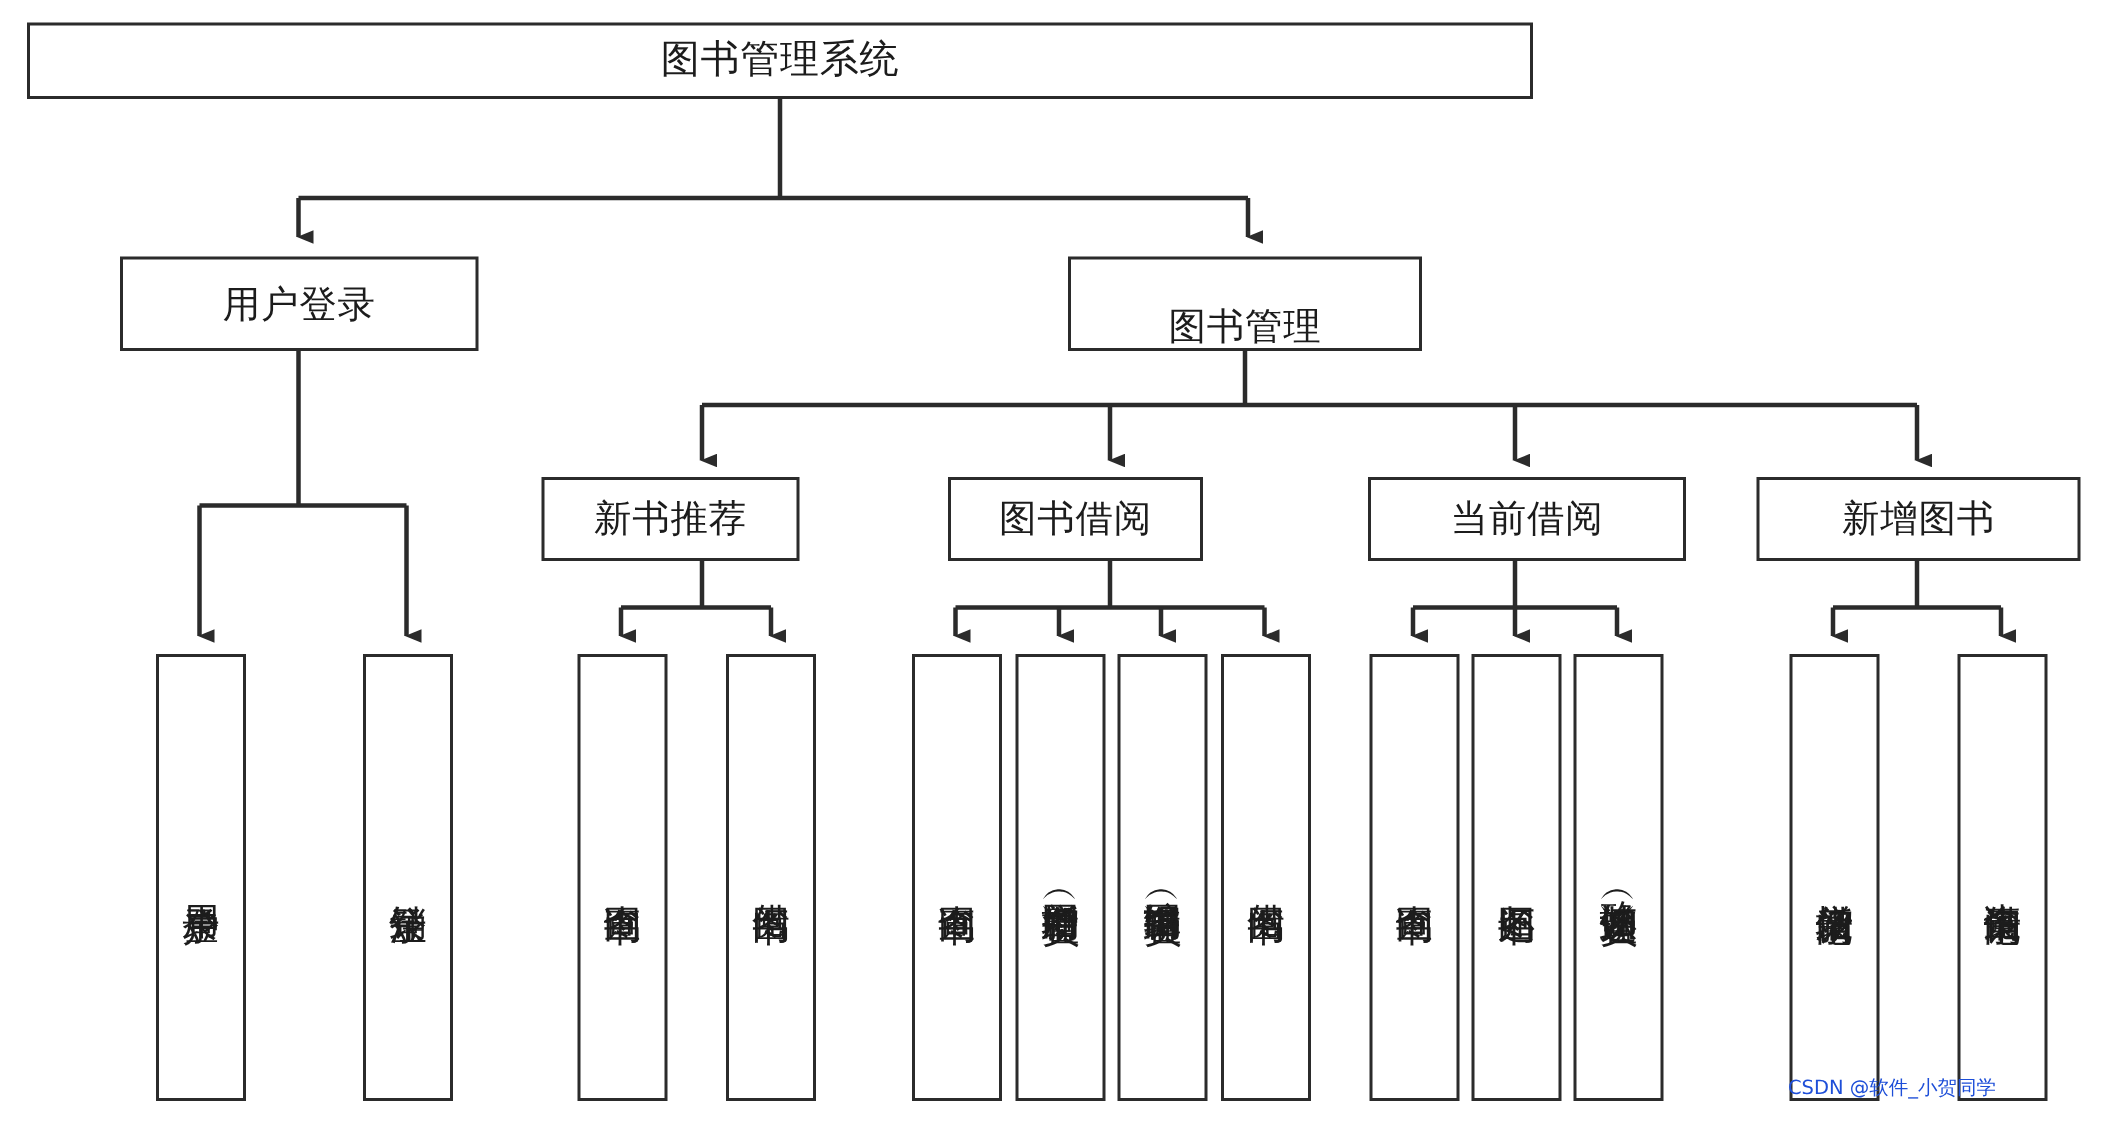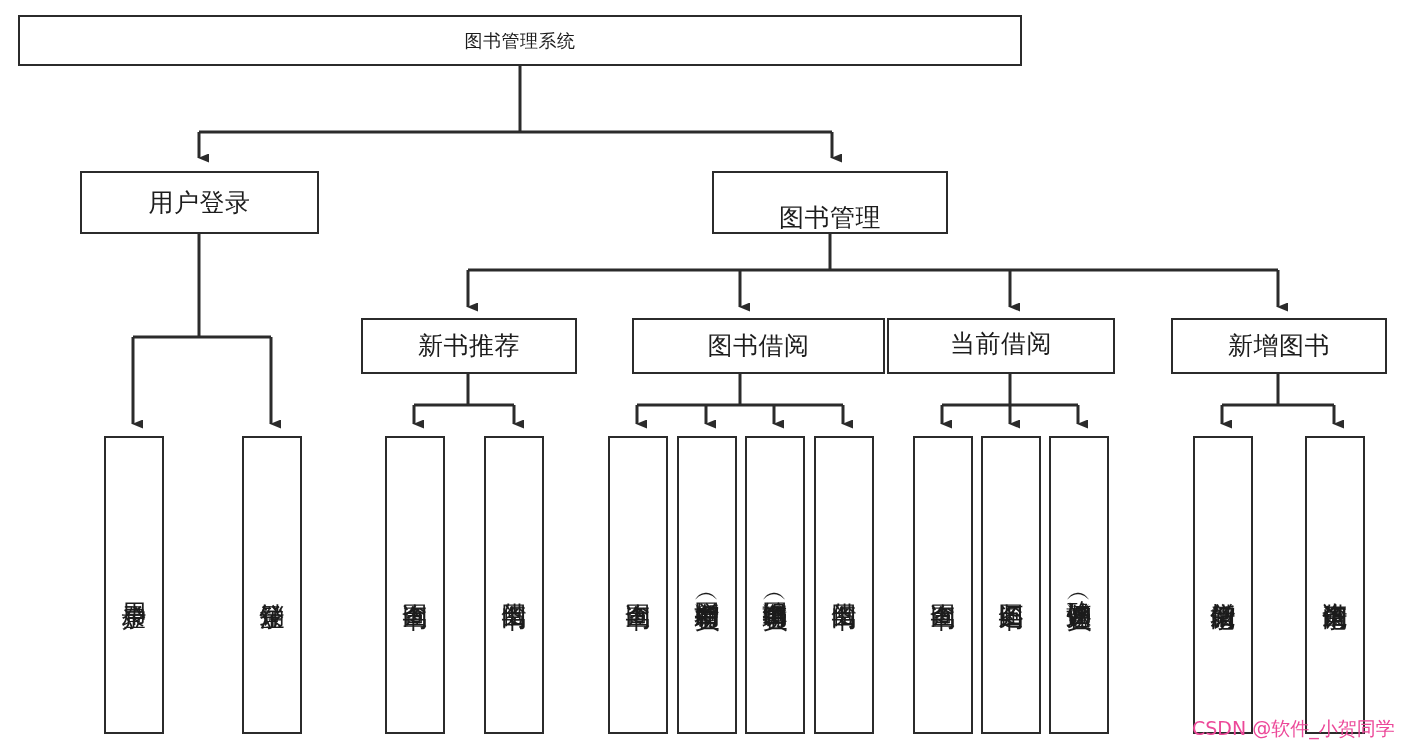--- a/index.html
+++ b/index.html
@@ -37,41 +37,41 @@
     display: block;
     text-align: center;
     line-height: 1.18;
     white-space: nowrap;
   }
   
   .node.h .node-label {
     font-size: 25px;
     letter-spacing: 0.5px;
   }
-  .node.root .node-label { font-size: 18px; }
+  .node.root .node-label { font-size: 26px; }
   
   .node.v {
     align-items: center;
     justify-content: center;
   }
   .node.v .node-label {
     writing-mode: vertical-rl;
     text-orientation: upright;
     font-size: 25px;
     line-height: 1.08;
     letter-spacing: 1px;
     white-space: nowrap;
     max-height: 100%;
   }
   .watermark {
     position: absolute;
     left: 1192px;
     top: 716px;
-    font-size: 19px;
-    color: #ec4899;
+    font-size: 13px;
+    color: #1d4ed8;
     white-space: nowrap;
     font-family: "DejaVu Sans", "Liberation Sans", sans-serif;
   }
 </style>
 </head>
 <body>
 
 <div id="stage">
 
   <svg id="wires" viewBox="0 0 1405 747" width="1405" height="747" xmlns="http://www.w3.org/2000/svg">
@@ -128,27 +128,27 @@
     <span class="node-label">图书管理系统</span>
   </div>
 
   <div class="node h" style="left:80px; top:171px; width:239px; height:63px;">
     <span class="node-label">用户登录</span>
   </div>
   <div class="node h" style="left:712px; top:171px; width:236px; height:63px;align-items:flex-end;">
     <span class="node-label">图书管理</span>
   </div>
 
-  <div class="node h" style="left:361px; top:318px; width:216px; height:56px;">
+  <div class="node h" style="left:361px; top:318px; width:172px; height:56px;">
     <span class="node-label">新书推荐</span>
   </div>
-  <div class="node h" style="left:632px; top:318px; width:253px; height:56px;">
+  <div class="node h" style="left:632px; top:318px; width:170px; height:56px;">
     <span class="node-label">图书借阅</span>
   </div>
-  <div class="node h" style="left:887px; top:318px; width:228px; height:56px;font-family:Liberation Mono, monospace;">
+  <div class="node h" style="left:912px; top:318px; width:212px; height:56px;">
     <span class="node-label">当前借阅</span>
   </div>
   <div class="node h" style="left:1171px; top:318px; width:216px; height:56px;">
     <span class="node-label">新增图书</span>
   </div>
 
   <div class="node v" style="left:104px; top:436px; width:60px; height:298px;">
     <span class="node-label">用户登录</span>
   </div>
   <div class="node v" style="left:242px; top:436px; width:60px; height:298px;">

